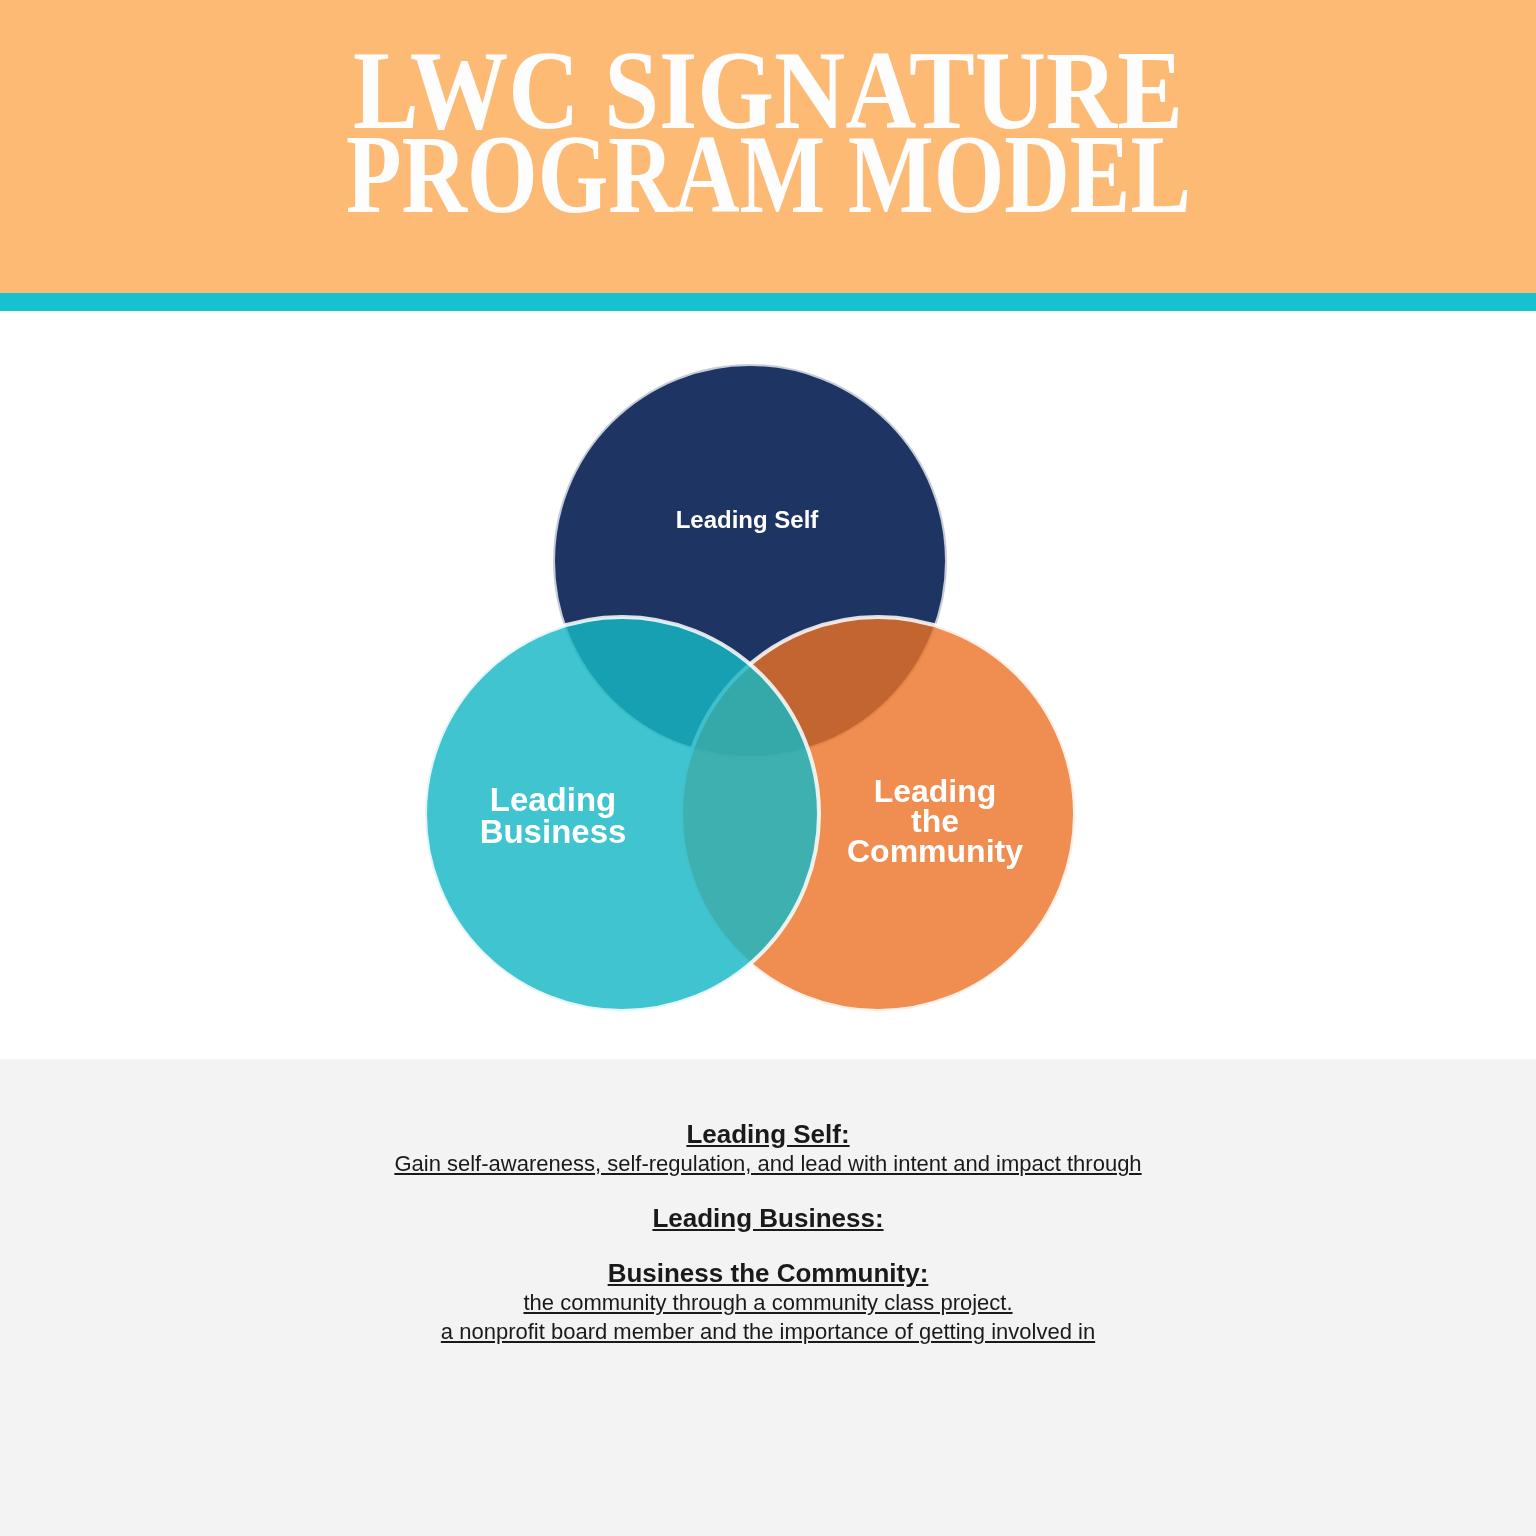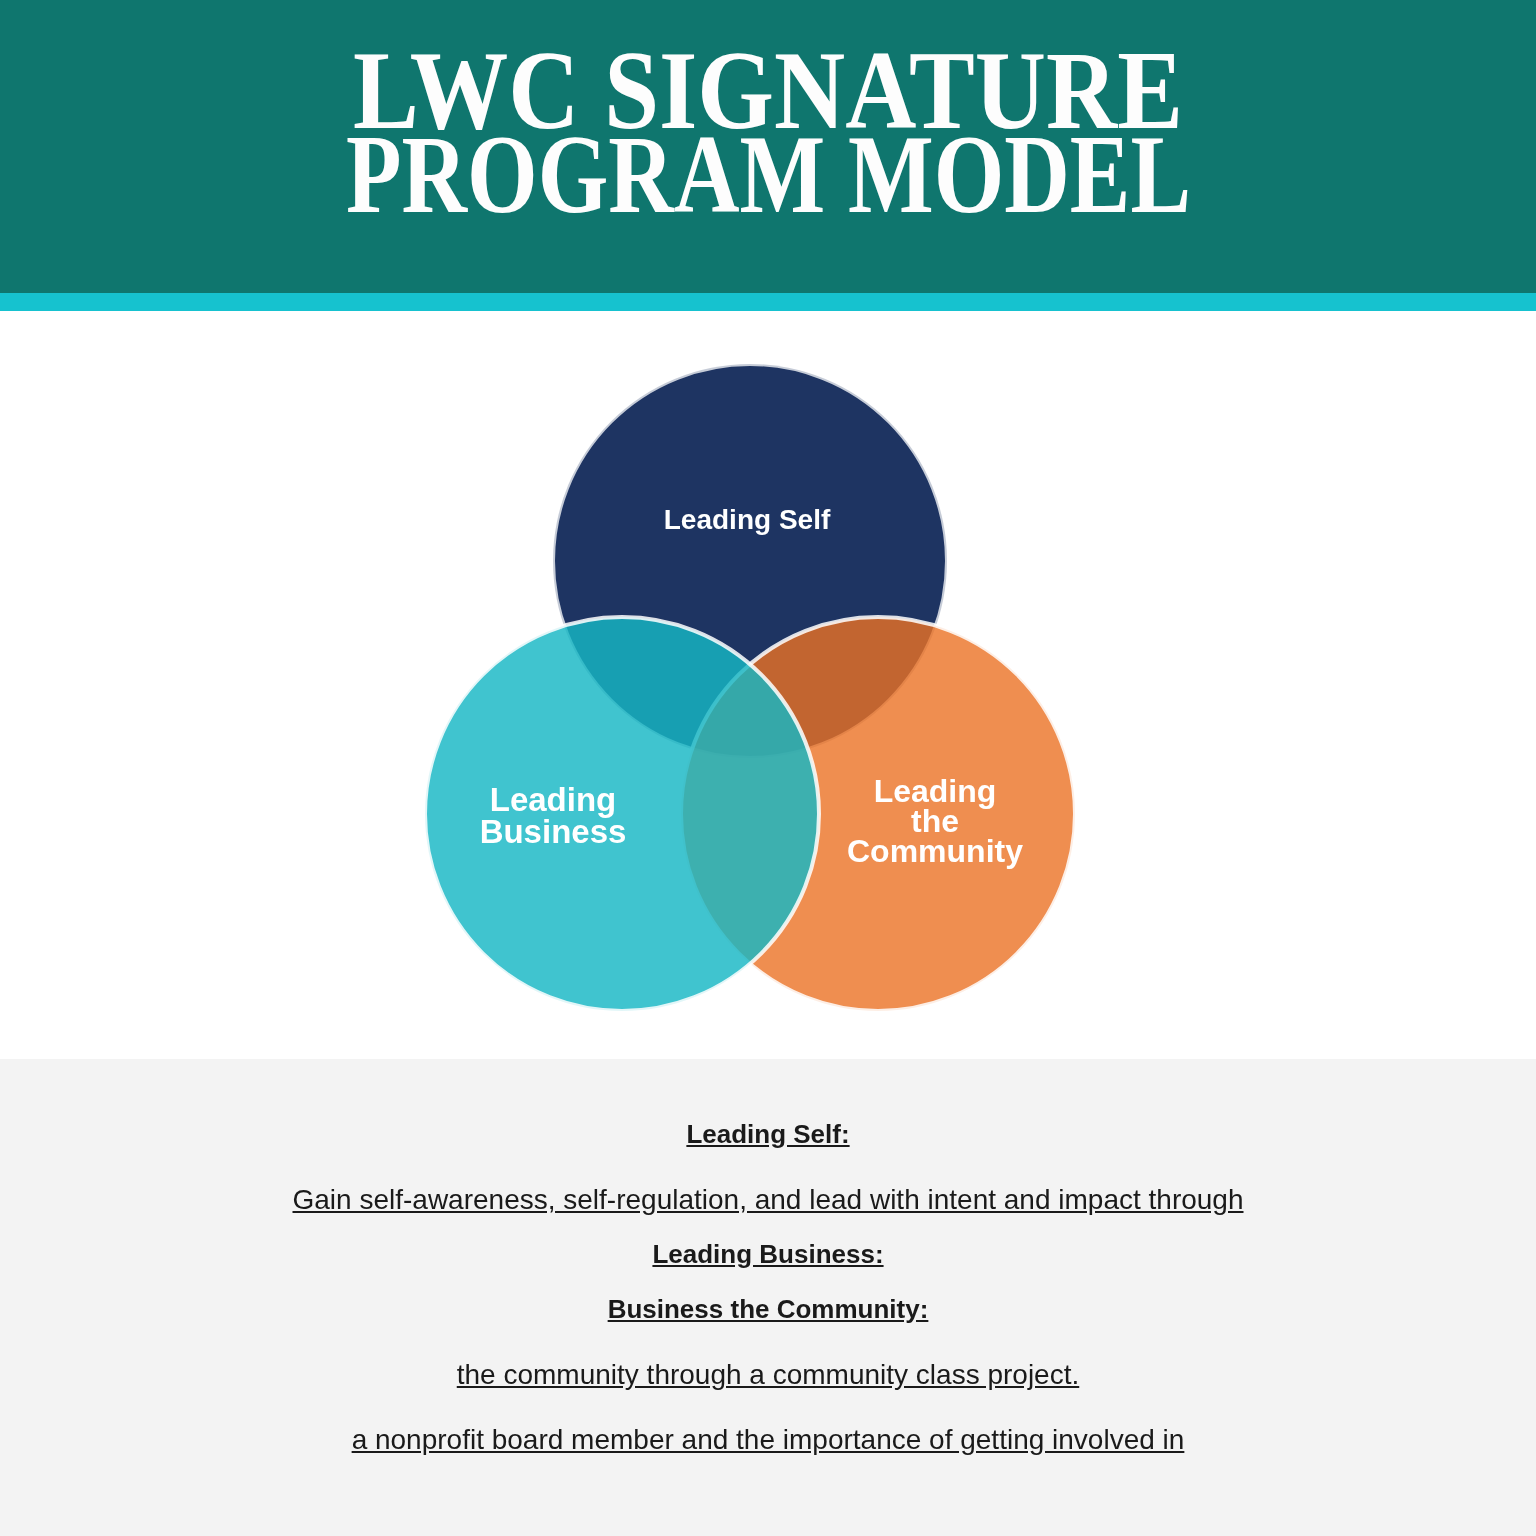--- a/index.html
+++ b/index.html
@@ -1,48 +1,48 @@
 <!DOCTYPE html>
 <html><head>
 <meta charset="utf-8">
 <style>
   html,body{margin:0;padding:0;background:#ffffff;}
   .page{
     position:relative;width:1536px;height:1536px;overflow:hidden;
     background:#ffffff;font-family:"Liberation Sans",sans-serif;
   }
   
-  .banner{height:293px;background:#0f766e;}
+  .banner{height:293px;background:#fdba74;}
   .title-svg{display:block;width:1536px;height:244px;}
   .title-svg text{
     fill:#fdfdfd;font-family:"Liberation Serif",serif;font-weight:700;
     font-size:112px;
   }
   .stripe{height:18px;background:#16c2cf;}
   
   .venn-section{position:relative;height:748px;background:#ffffff;}
   .venn-svg{position:absolute;left:0;top:0;width:1536px;height:748px;}
   .c-navy  {fill:#1e3462;stroke:rgba(255,255,255,0.75);stroke-width:4;}
   .c-orange{fill:#eb7224;fill-opacity:0.80;stroke:rgba(255,255,255,0.85);stroke-width:4;}
   .c-teal  {fill:#16b7c4;fill-opacity:0.82;stroke:rgba(255,255,255,0.85);stroke-width:4;}
   .venn-label{
     position:absolute;transform:translate(-50%,-50%);
     color:#ffffff;font-weight:bold;text-align:center;white-space:pre-line;
   }
-  .label-self{left:747px;top:209px;font-size:28px;line-height:38px;text-align:center;}
+  .label-self{left:747px;top:209px;font-size:24px;line-height:38px;text-align:center;}
   .label-business{left:553px;top:505px;font-size:33px;line-height:32px;}
   .label-community{left:935px;top:510px;font-size:32px;line-height:30px;}
   
   .info-section{
     height:479px;background:#f3f3f3;box-sizing:border-box;
     padding-top:61px;text-align:center;color:#1a1a1a;
   }
   .info-block{margin:0 0 26px 0;text-decoration:underline;}
   .info-title{font-weight:bold;font-size:26px;line-height:29px;}
-  .info-line{font-size:28px;line-height:29px;margin-top:36px;}
+  .info-line{font-size:22px;line-height:29px;}
   
   .footer-bar{height:47px;background:#ef7c28;}
 </style>
 </head>
 <body>
 
 <div class="page">
 
   <header class="banner">
     <svg class="title-svg" viewBox="0 0 1536 244">

